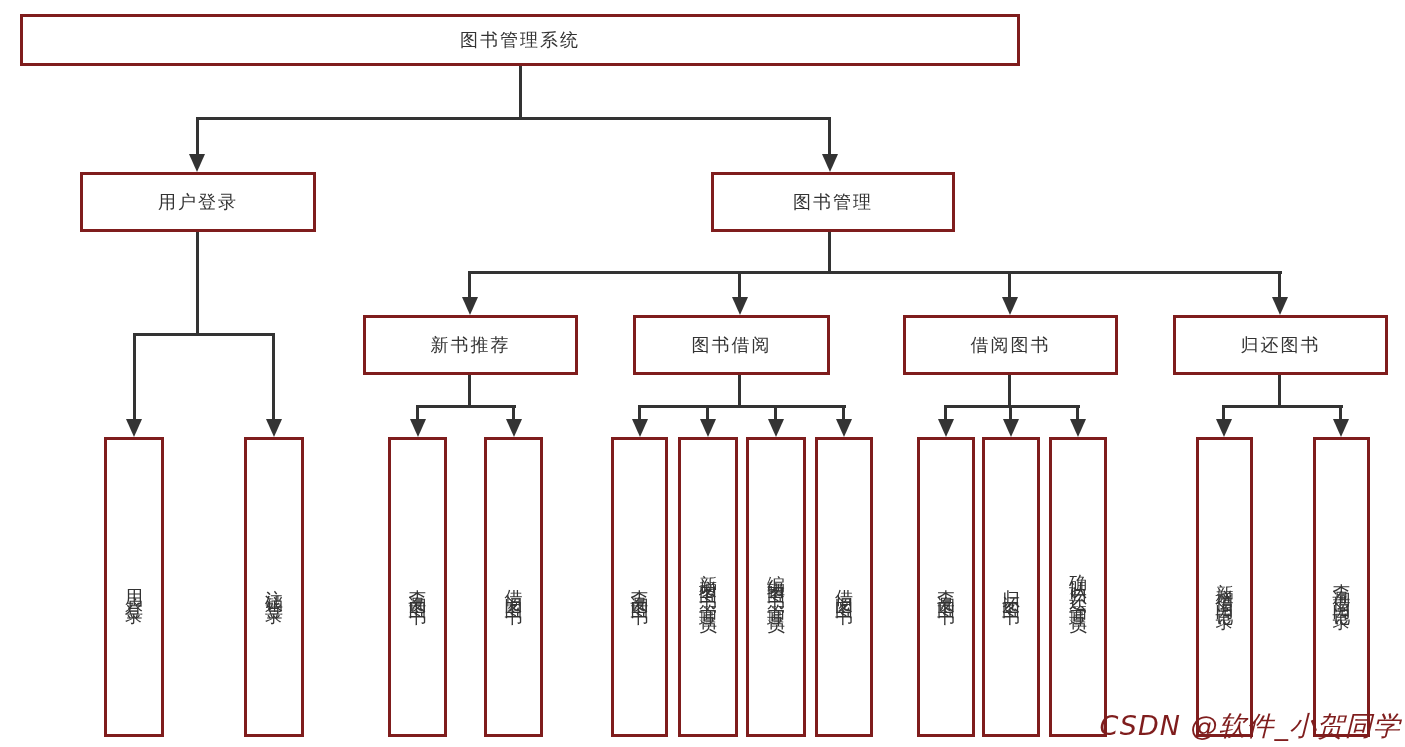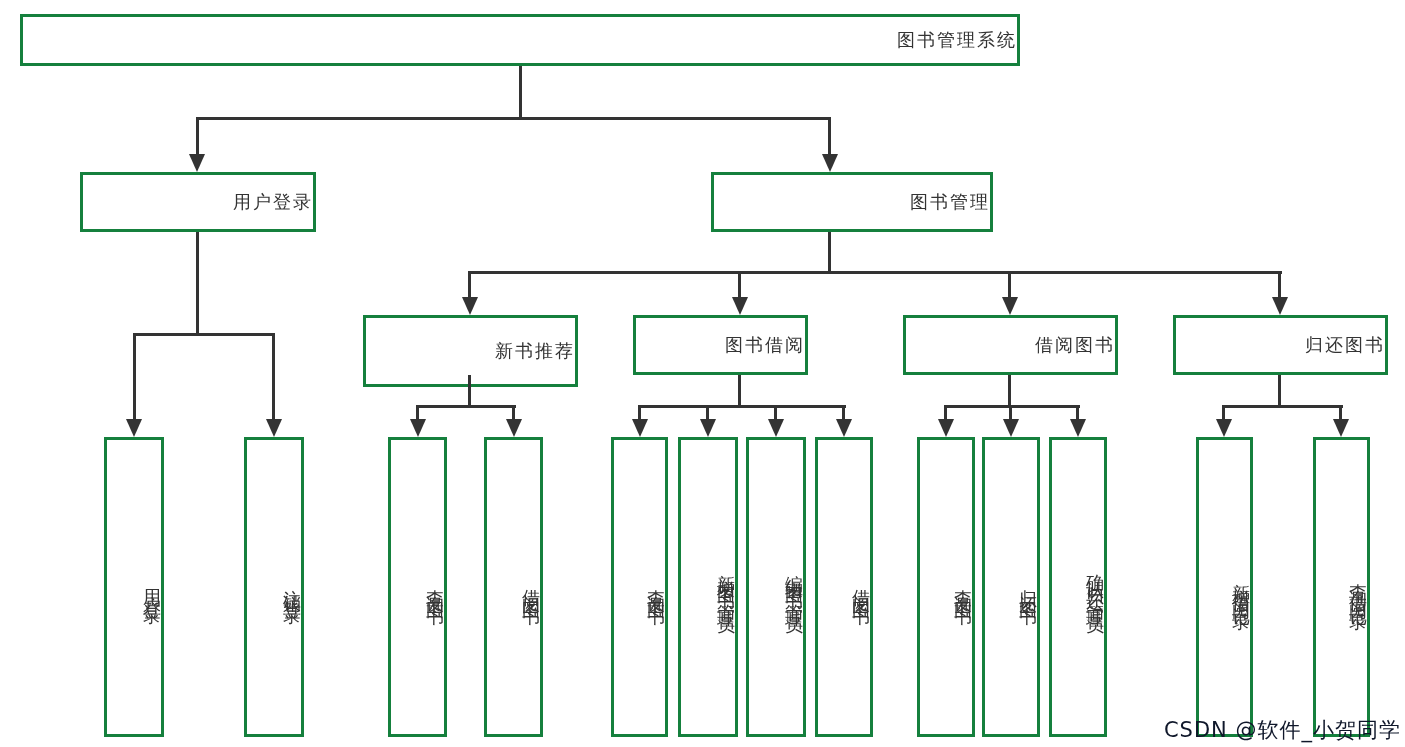--- a/index.html
+++ b/index.html
@@ -2,61 +2,61 @@
 <html><head>
 <meta charset="utf-8">
 <style>
   html,body{margin:0;padding:0;}
   body{
     width:1405px;height:747px;position:relative;background:#ffffff;
     font-family:"DejaVu Sans","Liberation Sans",sans-serif;color:#333;
     overflow:hidden;
   }
   .node{
-    position:absolute;border:3px solid #15803d;background:#fff;
-    display:flex;align-items:center;justify-content:flex-end;
+    position:absolute;border:3px solid #7f1d1d;background:#fff;
+    display:flex;align-items:center;justify-content:center;
     font-size:18px;box-sizing:border-box;
   }
   .node span{letter-spacing:2px;white-space:nowrap;}
   .leaf span{
     writing-mode:vertical-rl;text-orientation:mixed;
     letter-spacing:6px;white-space:normal;line-height:1;
   }
   .vline{position:absolute;width:3px;background:#333;}
   .hline{position:absolute;height:3px;background:#333;}
   .arrow{
     position:absolute;width:0;height:0;
     border-left:8px solid transparent;border-right:8px solid transparent;
     border-top:18px solid #333;
   }
   .watermark{
-    position:absolute;right:4px;bottom:3px;font-size:21px;
-    color:#0f172a;letter-spacing:1px;z-index:5;
+    position:absolute;right:4px;bottom:3px;font-size:27px;
+    color:#7f1d1d;letter-spacing:1px;z-index:5;font-style:italic;
   }
 </style>
 </head>
 <body>
 
 <div class="node" style="left:20px;top:14px;width:1000px;height:52px">
   <span>图书管理系统</span>
 </div>
 
 <div class="node" style="left:80px;top:172px;width:236px;height:60px">
   <span>用户登录</span>
 </div>
 
-<div class="node" style="left:711px;top:172px;width:282px;height:60px">
+<div class="node" style="left:711px;top:172px;width:244px;height:60px">
   <span>图书管理</span>
 </div>
 
-<div class="node" style="left:363px;top:315px;width:215px;height:72px">
+<div class="node" style="left:363px;top:315px;width:215px;height:60px">
   <span>新书推荐</span>
 </div>
 
-<div class="node" style="left:633px;top:315px;width:175px;height:60px">
+<div class="node" style="left:633px;top:315px;width:197px;height:60px">
   <span>图书借阅</span>
 </div>
 
 <div class="node" style="left:903px;top:315px;width:215px;height:60px">
   <span>借阅图书</span>
 </div>
 
 <div class="node" style="left:1173px;top:315px;width:215px;height:60px">
   <span>归还图书</span>
 </div>

